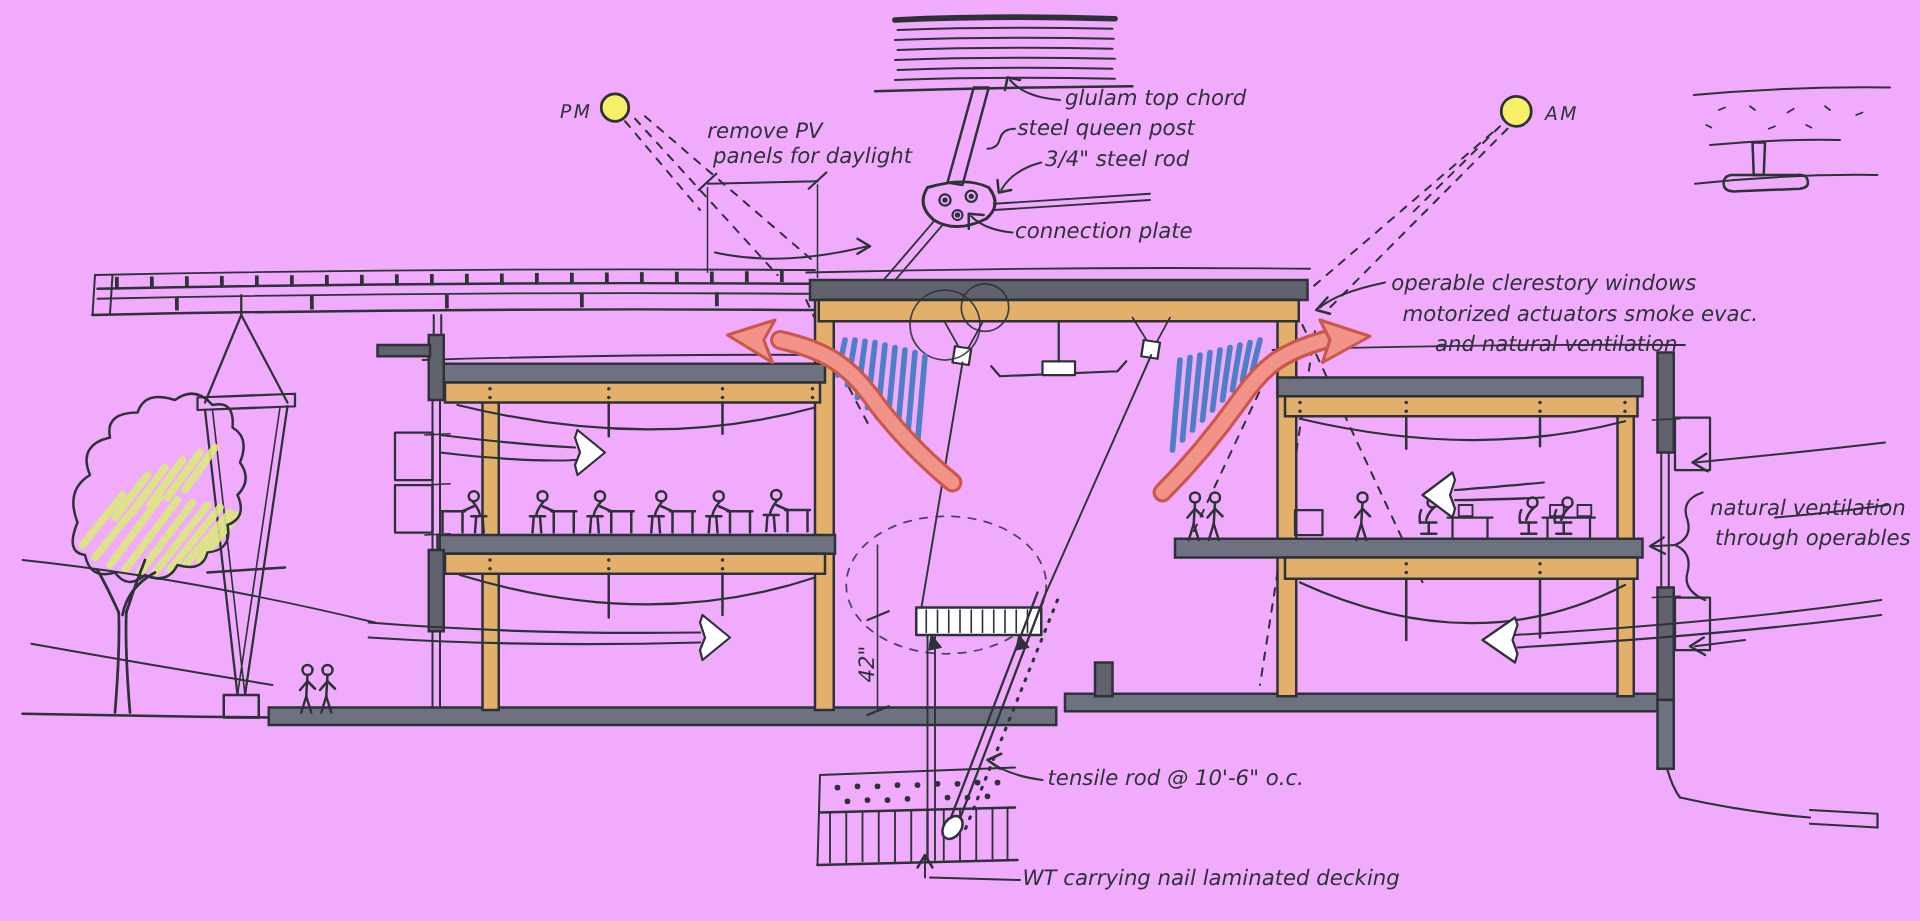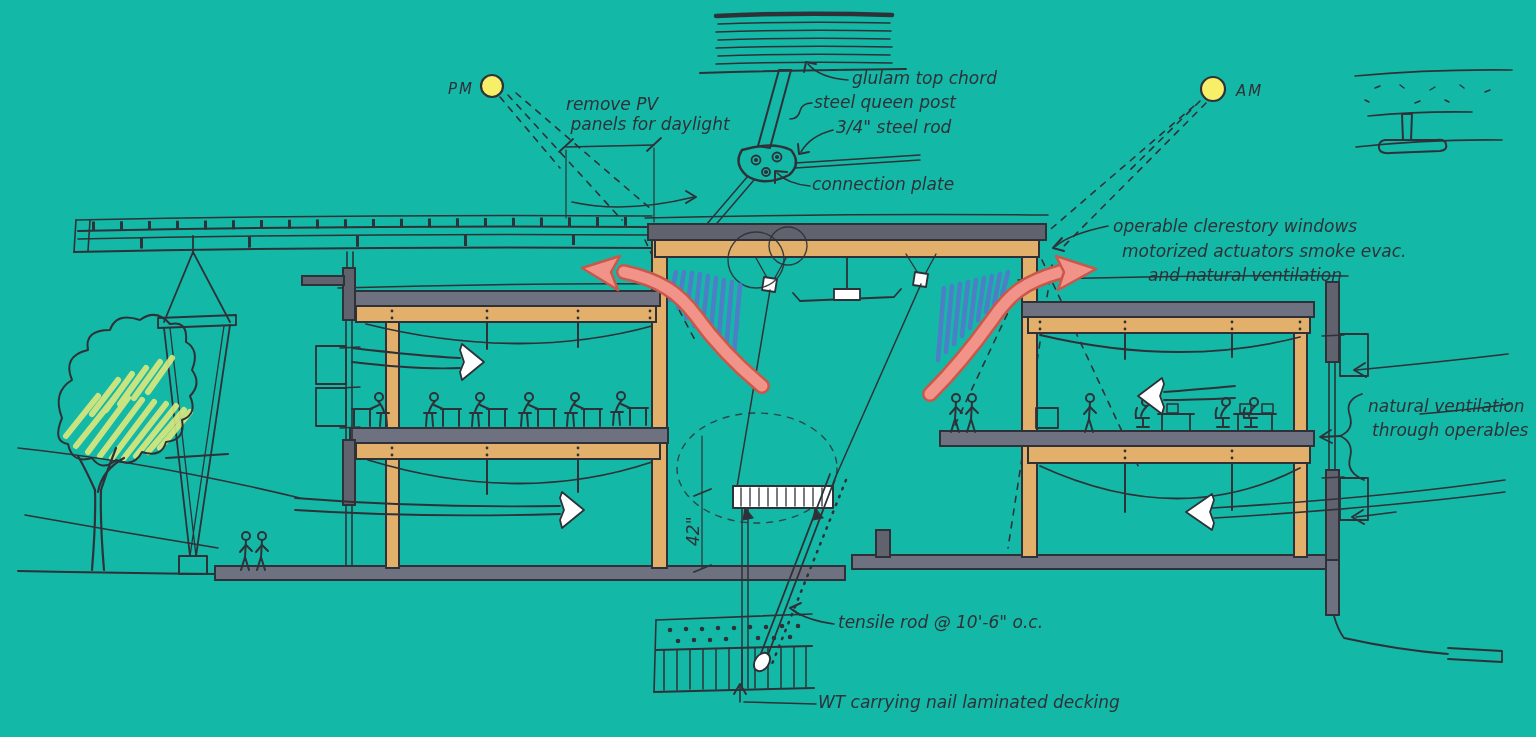--- a/index.html
+++ b/index.html
@@ -1,16 +1,16 @@
 <!DOCTYPE html>
 <html><head>
 <meta charset="utf-8">
 <style>
   html,body{margin:0;padding:0;background:#e8e8e8;}
-  .canvas{position:relative;width:1536px;height:737px;background:#14b8a6;overflow:hidden;}
+  .canvas{position:relative;width:1536px;height:737px;background:#f0abfc;overflow:hidden;}
   svg{position:absolute;left:0;top:0;}
   .ink{stroke:#2e3238;fill:none;stroke-linecap:round;stroke-linejoin:round;}
   .hw{font-family:"DejaVu Sans",sans-serif;font-style:italic;fill:#2e3238;font-size:17px;}
   .hw-sm{font-family:"DejaVu Sans",sans-serif;font-style:italic;fill:#2e3238;font-size:15px;letter-spacing:2px;}
   .dash{stroke-dasharray:6 7;}
   .wood{fill:#e2b06a;stroke:#2e3238;stroke-width:2;}
   .slab{fill:#6e7180;stroke:#2e3238;stroke-width:2;}
   .slabdark{fill:#60626d;stroke:#2e3238;stroke-width:2;}
   .white-arrow{fill:#ffffff;stroke:#2e3238;stroke-width:1.8;stroke-linejoin:round;}
 </style>

